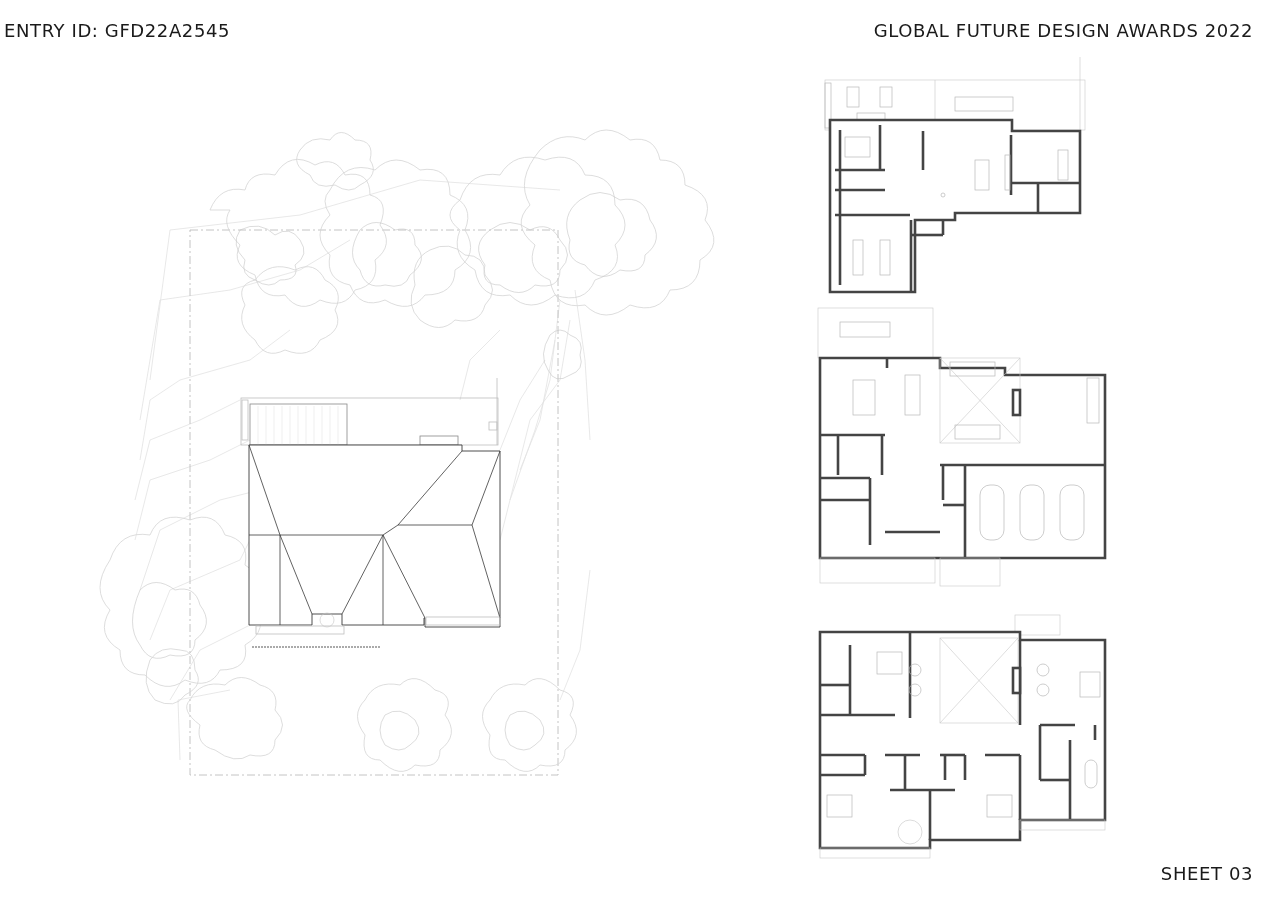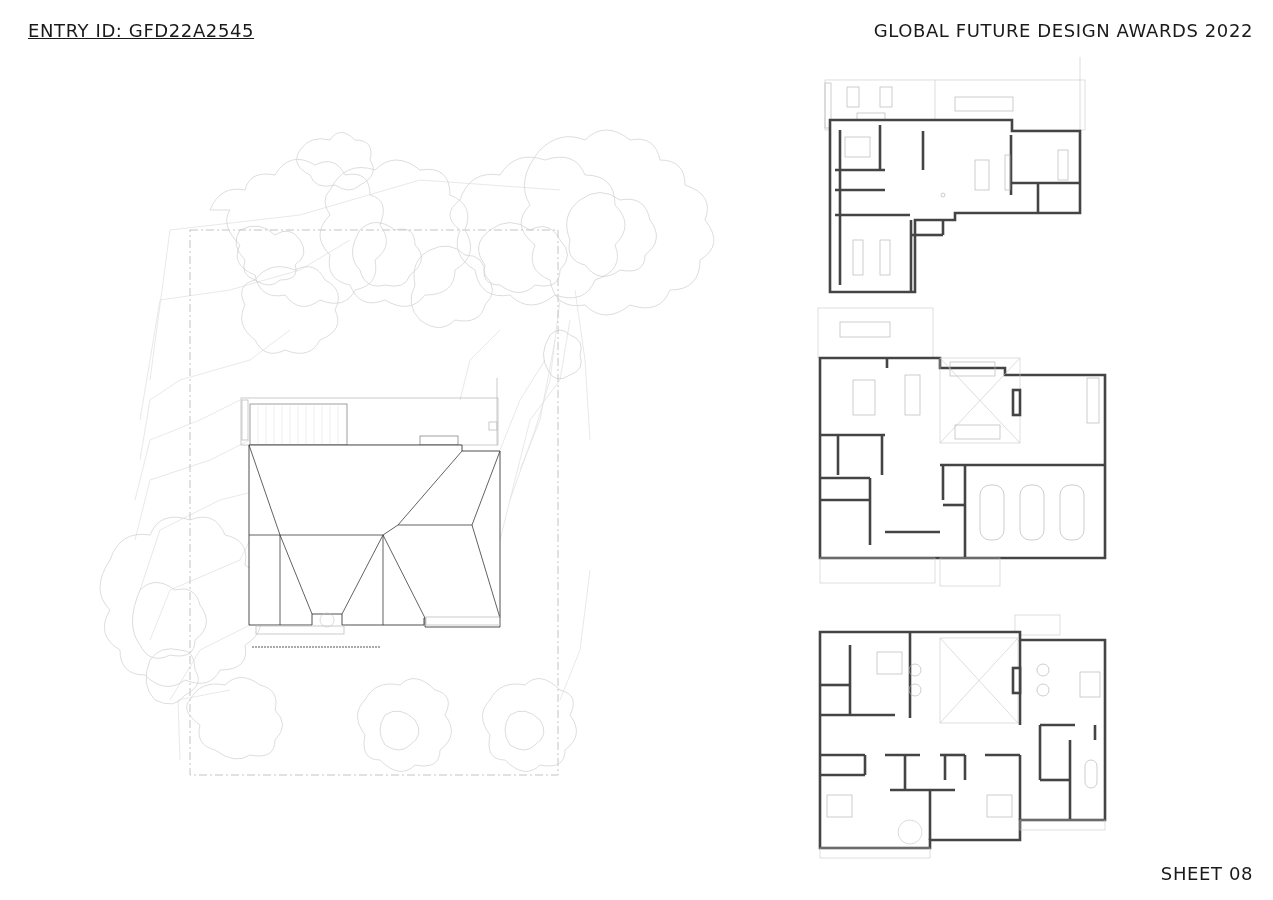--- a/index.html
+++ b/index.html
@@ -1,19 +1,19 @@
 <!DOCTYPE html>
 <html><head>
 <meta charset="utf-8">
 <style>
   html, body { margin:0; padding:0; background:#ffffff; }
   body { width:1273px; height:900px; position:relative; overflow:hidden;
          font-family:"DejaVu Sans", "Liberation Sans", sans-serif; color:#1a1a1a; }
   .hdr { position:absolute; font-size:18px; letter-spacing:0.6px; font-weight:normal; }
-  #entry { left:28px; top:20px;text-decoration:underline; }
+  #entry { left:4px; top:20px; }
   #award { right:20px; top:20px;text-align:right; }
   #sheet { right:20px; bottom:16px; }
   svg { position:absolute; }
   .tree { fill:none; stroke:#d4d4d4; stroke-width:0.8; }
   .treeD { fill:none; stroke:#c4c4c4; stroke-width:0.6; }
   .contour { fill:none; stroke:#e2e2e2; stroke-width:0.8; }
   .boundary { fill:none; stroke:#bdbdbd; stroke-width:0.9; stroke-dasharray:8 3 2 3; }
   .roof { fill:#fff; stroke:#3a3a3a; stroke-width:0.9; }
   .rl { stroke:#3a3a3a; stroke-width:0.8; fill:none; }
   .light { fill:none; stroke:#bdbdbd; stroke-width:0.8; }
@@ -21,21 +21,21 @@
   .wall { fill:#ffffff; stroke:#444; stroke-width:2.6; }
   .wallT { stroke:#444; stroke-width:2.6; fill:none; }
   .thin { stroke:#c8c8c8; stroke-width:0.6; fill:none; }
   .furn { stroke:#b8b8b8; stroke-width:0.7; fill:none; }
 </style>
 </head>
 <body>
 
 <div class="hdr" id="entry">ENTRY ID: GFD22A2545</div>
 <div class="hdr" id="award">GLOBAL FUTURE DESIGN AWARDS 2022</div>
-<div class="hdr" id="sheet">SHEET 08</div>
+<div class="hdr" id="sheet">SHEET 03</div>
 
 <svg width="640" height="680" viewBox="90 120 640 680" style="left:90px; top:120px;">
   <g>
     <path class="contour" d="M150 380 L170 230 L300 215 L420 180 L560 190"></path>
     <path class="contour" d="M140 420 L160 300 L230 290 L300 270 L350 240"></path>
     <path class="contour" d="M140 460 L150 400 L180 380 L250 360 L290 330"></path>
     <path class="contour" d="M135 500 L150 440 L200 420 L240 400"></path>
     <path class="contour" d="M135 540 L150 480 L210 460 L250 440"></path>
     <path class="contour" d="M140 590 L160 530 L220 500 L260 490"></path>
     <path class="contour" d="M150 640 L170 590 L240 560 L250 540"></path>

